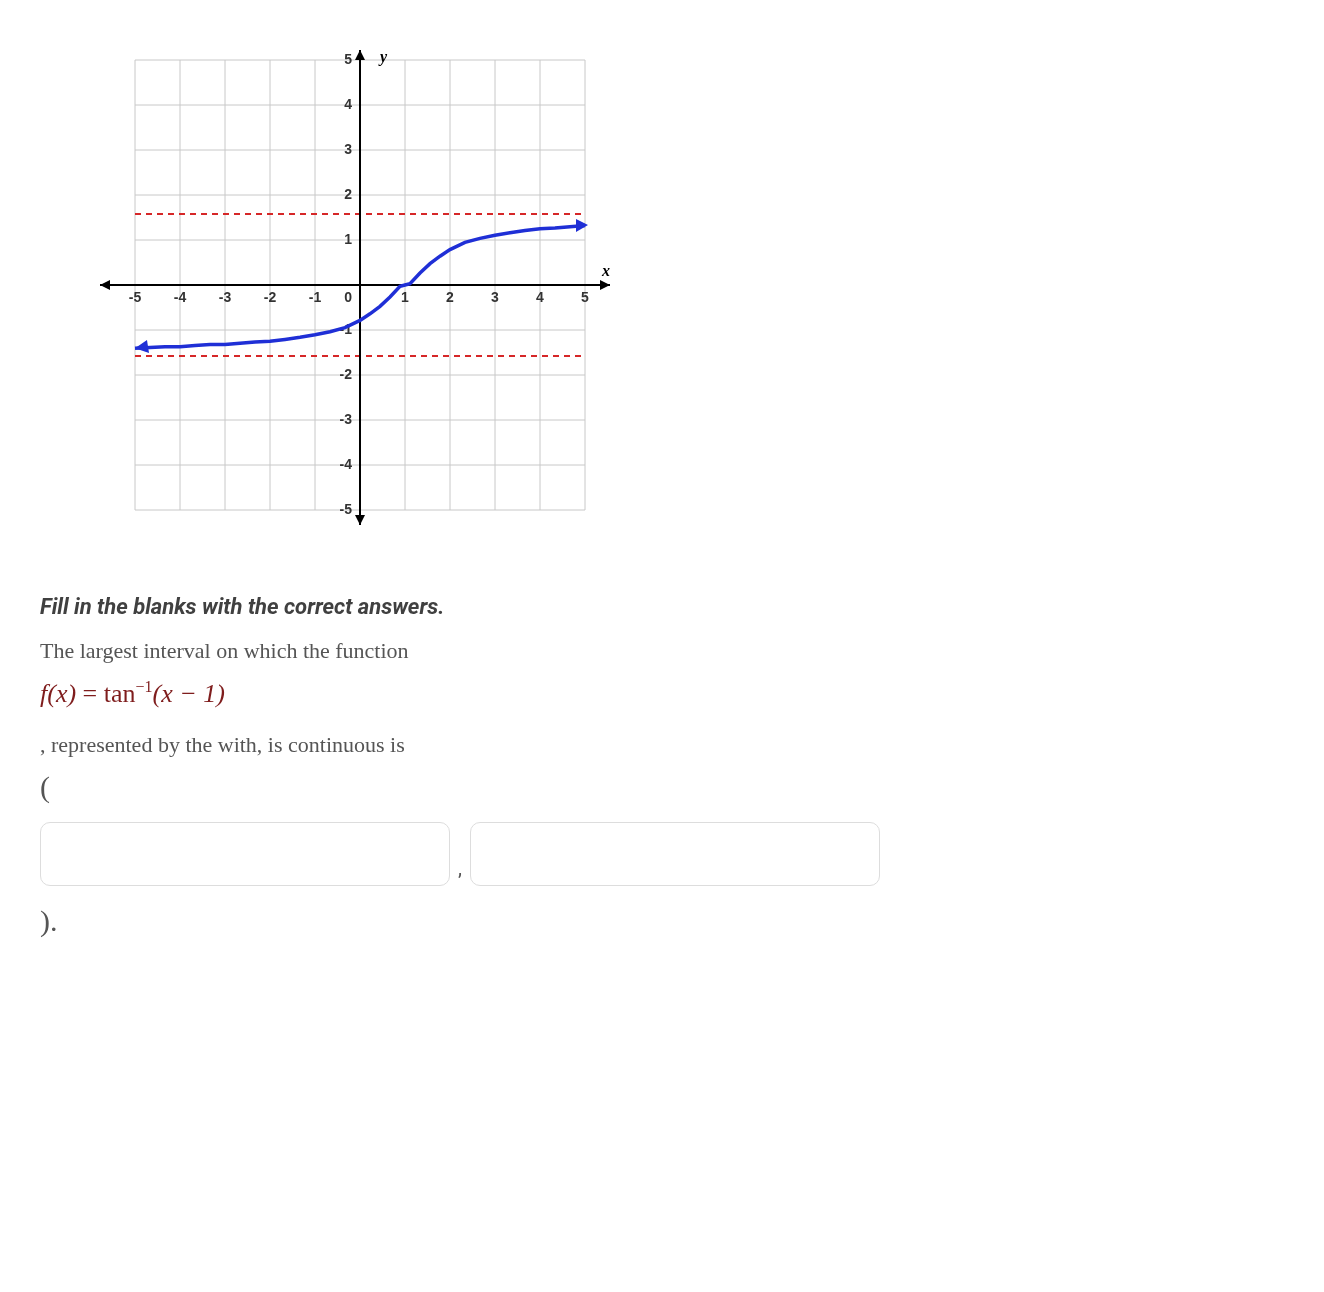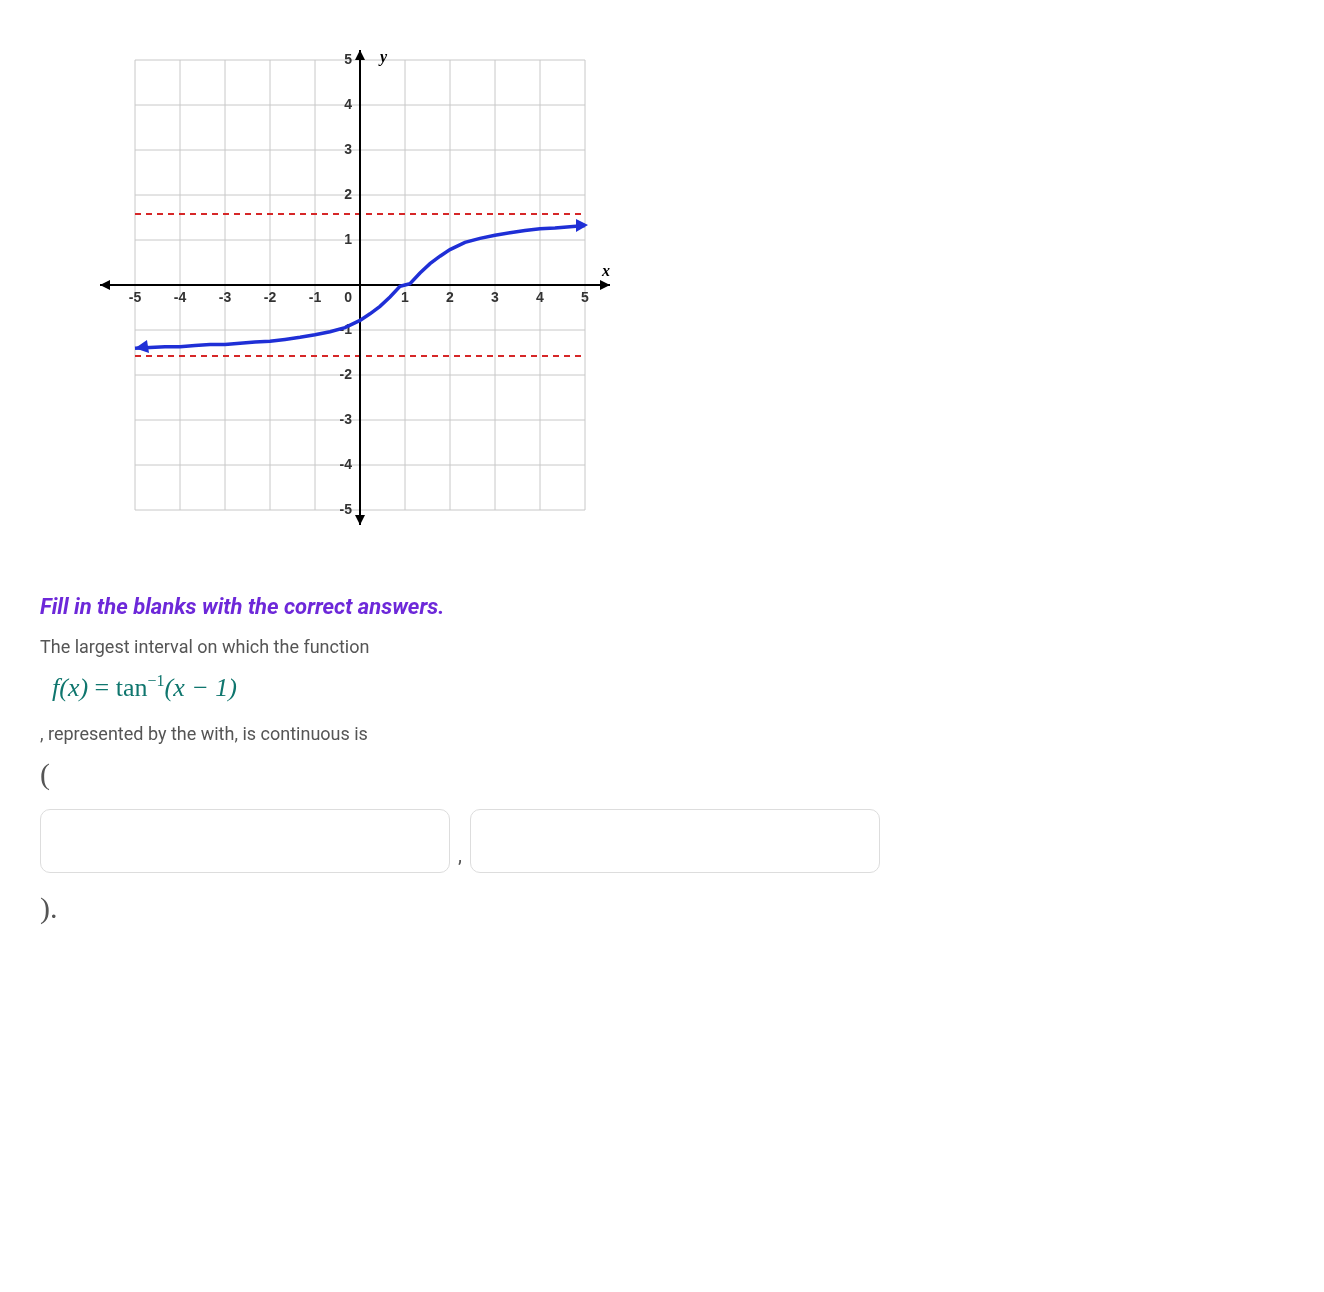--- a/index.html
+++ b/index.html
@@ -10,38 +10,39 @@
       width: 1324px;
     }
     .content {
       max-width: 900px;
     }
     .graph-wrap {
       margin-left: 40px;
       margin-bottom: 50px;
     }
     .instruction {
-      color: #6d28d9;
+      color: #404040;
       font-style: italic;
       font-weight: bold;
       font-size: 22px;
       margin-bottom: 14px;
     }
     .body-text {
       color: #555;
-      font-size: 18px;
+      font-size: 22px;
       line-height: 1.6;
       margin-bottom: 6px;
+      font-family: Liberation Serif, serif;
     }
     .formula {
-      color: #0f766e;
+      color: #7f1d1d;
       font-size: 26px;
       font-style: italic;
       font-family: "Times New Roman", serif;
-      margin: 10px 0 18px 12px;
+      margin: 10px 0 18px 0;
     }
     .formula .sup {
       font-size: 16px;
       vertical-align: super;
       font-style: normal;
     }
     .paren {
       color: #555;
       font-size: 30px;
       font-family: "Times New Roman", serif;

